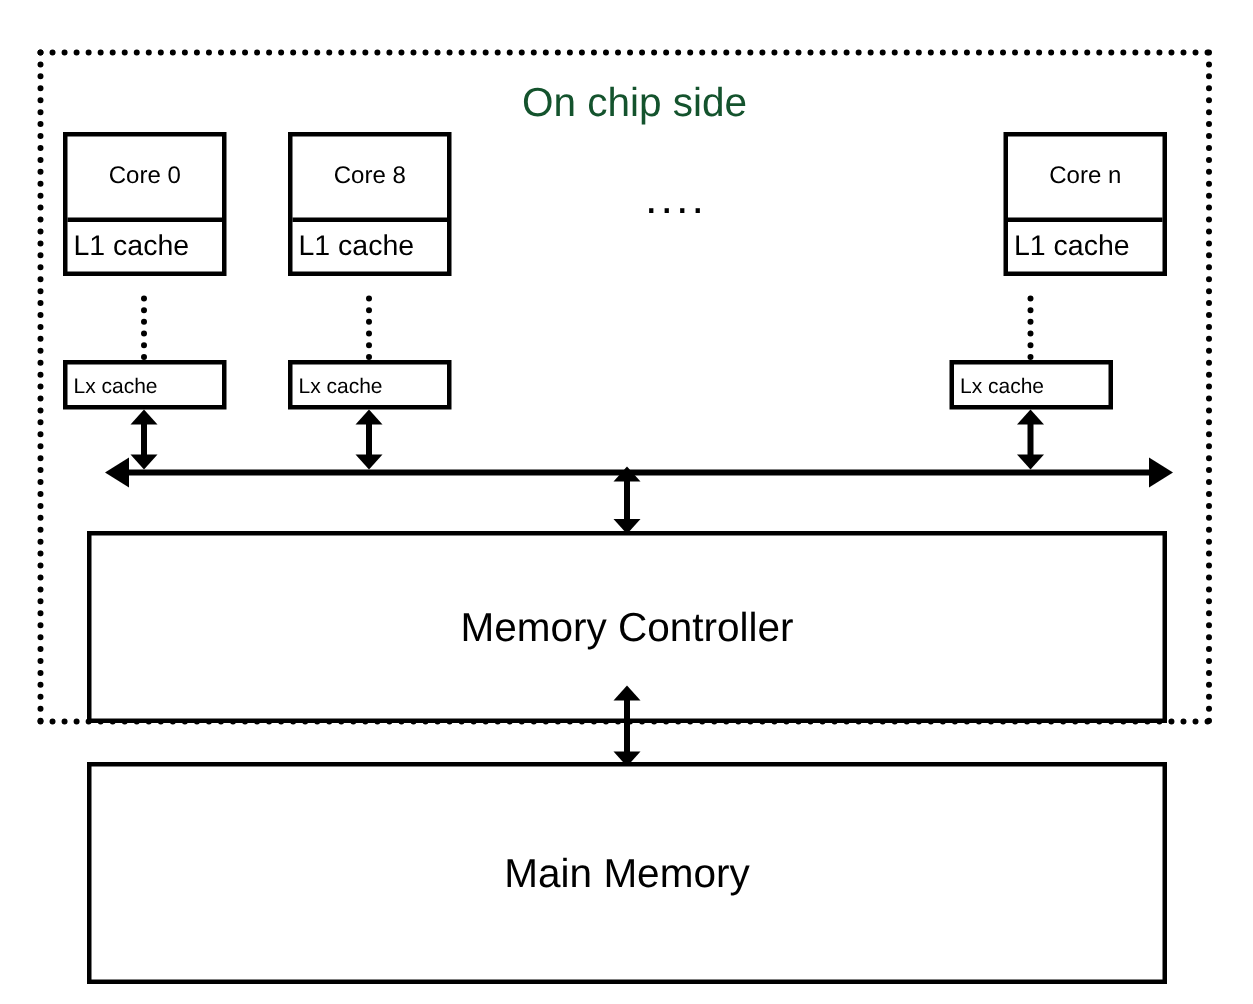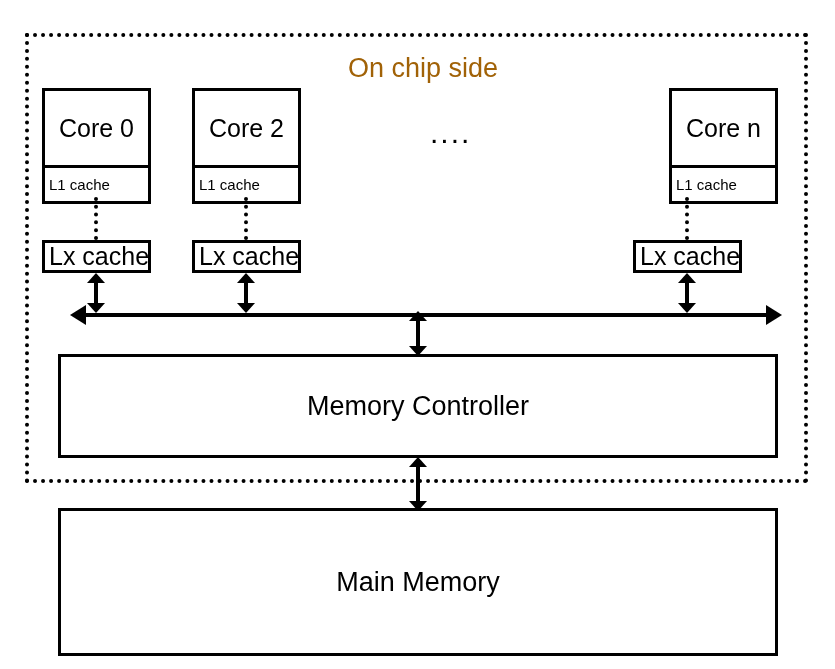--- a/index.html
+++ b/index.html
@@ -33,21 +33,21 @@
   }
 
   
   .chip-title {
     position: absolute;
     left: 348px;
     top: 52px;
     font-size: 27px;
     line-height: 32px;
     white-space: nowrap;
-    color: #a16207;
+    color: #14532d;
   }
 
   
   .cores-ellipsis {
     position: absolute;
     left: 430px;
     top: 116px;
     font-size: 30px;
     line-height: 34px;
     letter-spacing: 2px;
@@ -61,35 +61,35 @@
     top: 88px;
     width: 109px;
   }
   .core-unit {
     position: relative;
     border: 3px solid #000;
     box-sizing: border-box;
     background: #fff;
   }
   .core-label-cell {
-    height: 74px;
+    height: 54px;
     display: flex;
     align-items: center;
     justify-content: center;
-    font-size: 25px;
+    font-size: 16px;
     box-sizing: border-box;
   }
   .l1-cell {
     height: 36px;
     border-top: 3px solid #000;
     display: flex;
     align-items: center;
     justify-content: flex-start;
     padding-left: 4px;
-    font-size: 15px;
+    font-size: 19px;
     box-sizing: border-box;
     white-space: nowrap;
   }
   
   .cache-vdots {
     position: absolute;
     top: 197px;
     width: 0;
     height: 43px;
     border-left: 4px dotted #000;
@@ -99,21 +99,21 @@
     top: 240px;
     width: 109px;
     height: 33px;
     border: 3px solid #000;
     box-sizing: border-box;
     background: #fff;
     display: flex;
     align-items: center;
     justify-content: flex-start;
     padding-left: 4px;
-    font-size: 25px;
+    font-size: 14px;
     white-space: nowrap;
   }
 
   
   .varrow {
     position: absolute;
     width: 22px;
   }
   .varrow .shaft {
     position: absolute;
@@ -183,21 +183,21 @@
     border: 3px solid #000;
     box-sizing: border-box;
     background: #fff;
     display: flex;
     align-items: center;
     justify-content: center;
     font-size: 27px;
   }
   .block.memory-controller {
     top: 354px;
-    height: 104px;
+    height: 128px;
   }
   .block.main-memory {
     top: 508px;
     height: 148px;
   }
 </style>
 </head>
 <body>
 
 <div id="diagram-root">
@@ -217,21 +217,21 @@
   <div class="cache-vdots" style="left:94px;"></div>
   <div class="lx-box" style="left:42px;">Lx cache</div>
   <div class="varrow" style="left:85px; top:273px; height:40px;">
     <div class="head-up"></div>
     <div class="shaft"></div>
     <div class="head-down"></div>
   </div>
 
   <div class="core-column" style="left:192px;">
     <div class="core-unit">
-      <div class="core-label-cell">Core 2</div>
+      <div class="core-label-cell">Core 8</div>
       <div class="l1-cell">L1 cache</div>
     </div>
   </div>
   <div class="cache-vdots" style="left:244px;"></div>
   <div class="lx-box" style="left:192px;">Lx cache</div>
   <div class="varrow" style="left:235px; top:273px; height:40px;">
     <div class="head-up"></div>
     <div class="shaft"></div>
     <div class="head-down"></div>
   </div>

